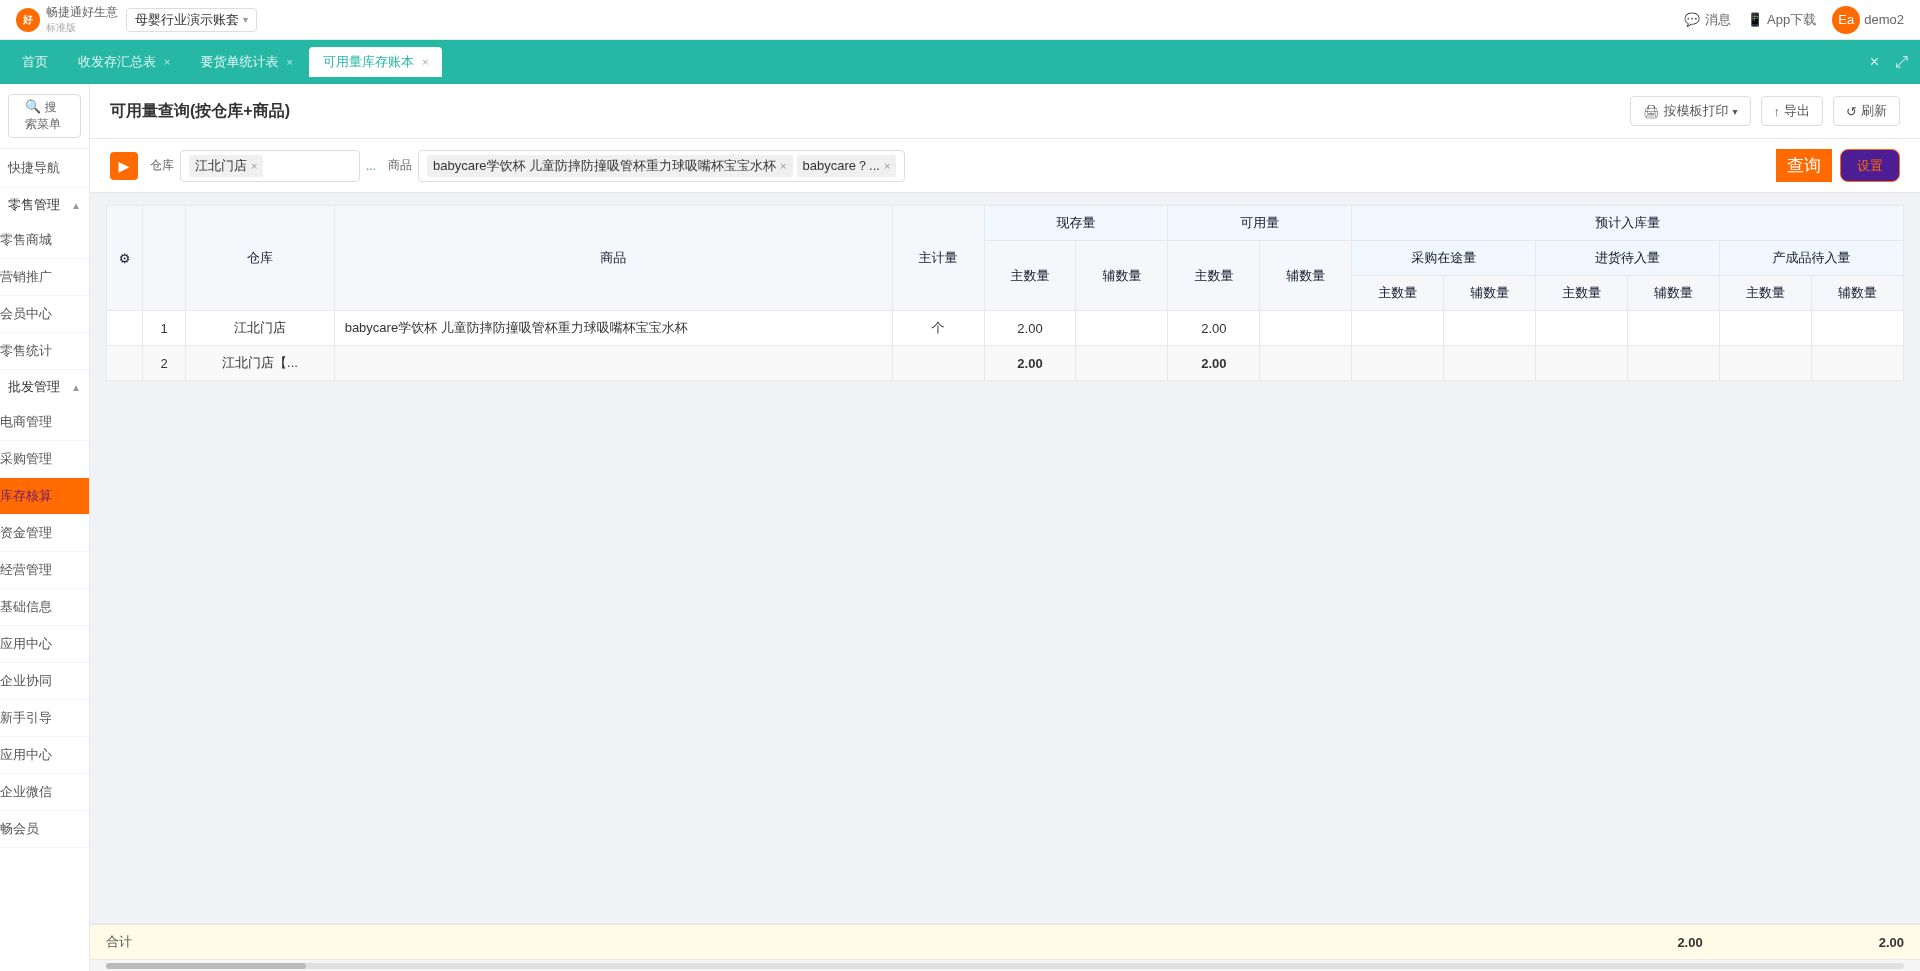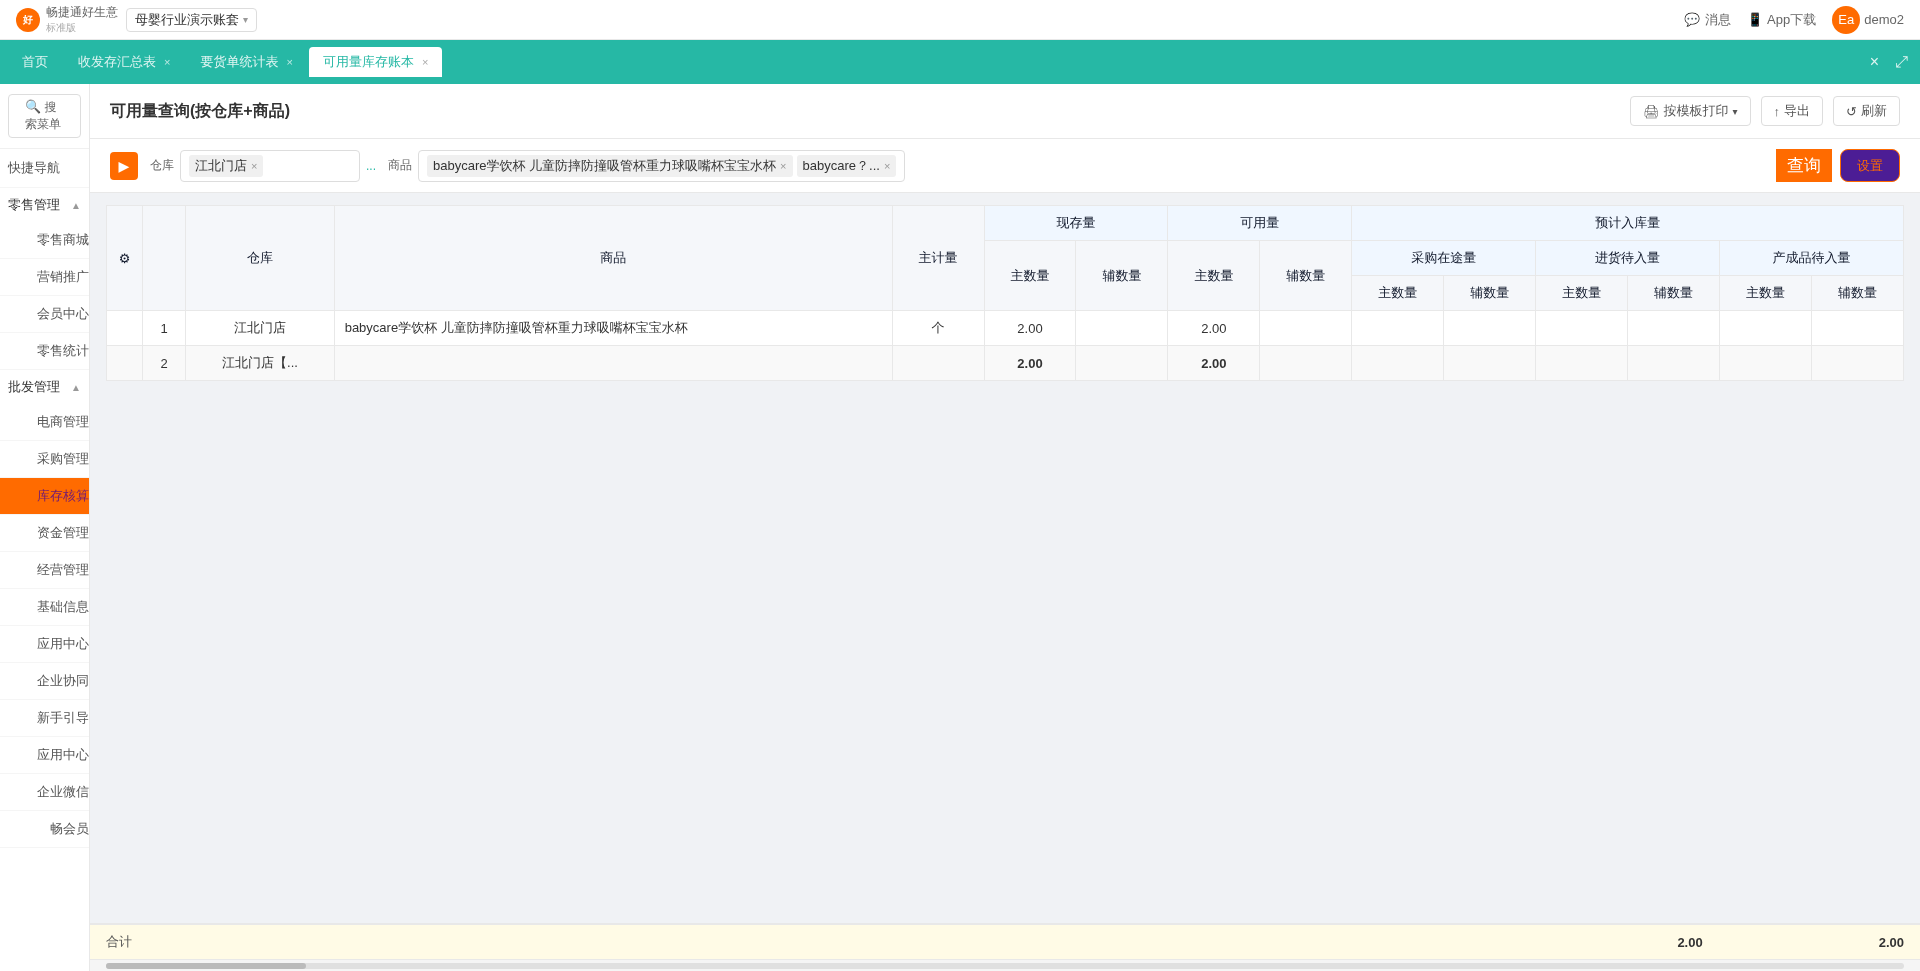--- a/index.html
+++ b/index.html
@@ -43,21 +43,21 @@
 
     
     .sidebar {
       width: 90px; background: #fff; border-right: 1px solid #e8e8e8;
       display: flex; flex-direction: column; flex-shrink: 0; overflow-y: auto;
     }
     .sidebar-search { padding: 10px 8px; border-bottom: 1px solid #f0f0f0; }
     .sidebar-search-btn { width: 100%; background: none; border: 1px solid #ddd; border-radius: 4px; padding: 4px 16px; font-size: 12px; color: #666; cursor: pointer; text-align: left; }
     .sidebar-nav-item { padding: 10px 8px; cursor: pointer; color: #555; font-size: 12px; text-align: center; border-bottom: 1px solid #f5f5f5; display: flex; align-items: center; justify-content: space-between; }
     .sidebar-section-header { display: flex; align-items: center; justify-content: space-between; padding: 8px 8px; cursor: pointer; color: #333; font-size: 13px; font-weight: 500; }
-    .sidebar-item { padding: 9px 0; cursor: pointer; color: #555; font-size: 12px; text-align: right; border-bottom: 1px solid #f5f5f5; }
+    .sidebar-item { padding: 9px 0; cursor: pointer; color: #555; font-size: 12px; text-align: left; border-bottom: 1px solid #f5f5f5; }
     .sidebar-item.active { background: #ff6b00; color: #701a75; }
     .arrow-icon { font-size: 10px; color: #999; }
 
     
     .content-area { flex: 1; overflow: hidden; display: flex; flex-direction: column; background: #f0f2f5; }
 
     
     .page-header {
       background: #fff; padding: 12px 20px;
       display: flex; align-items: center; justify-content: space-between;

